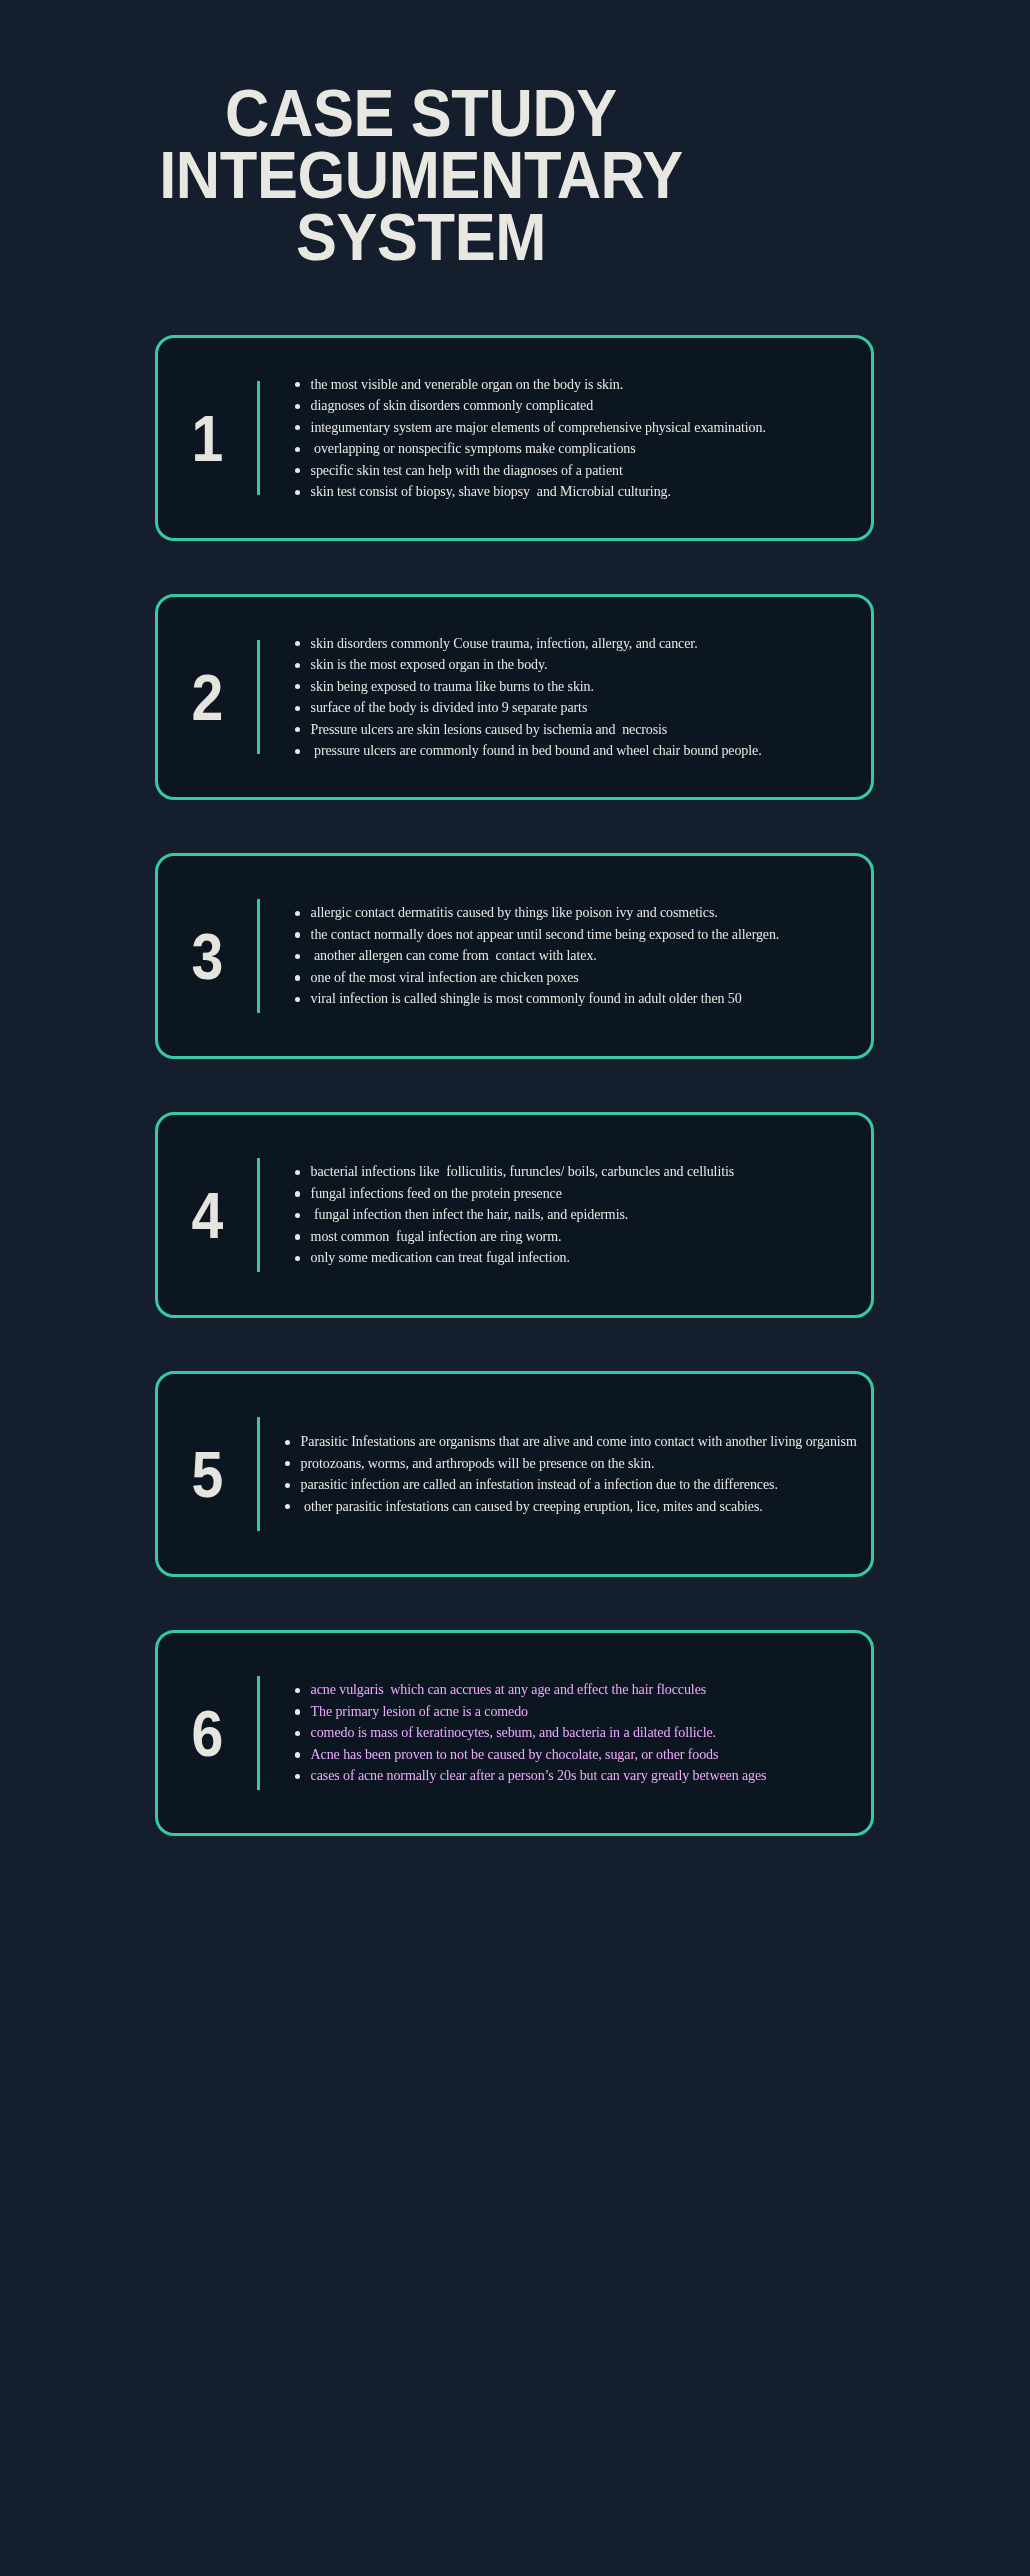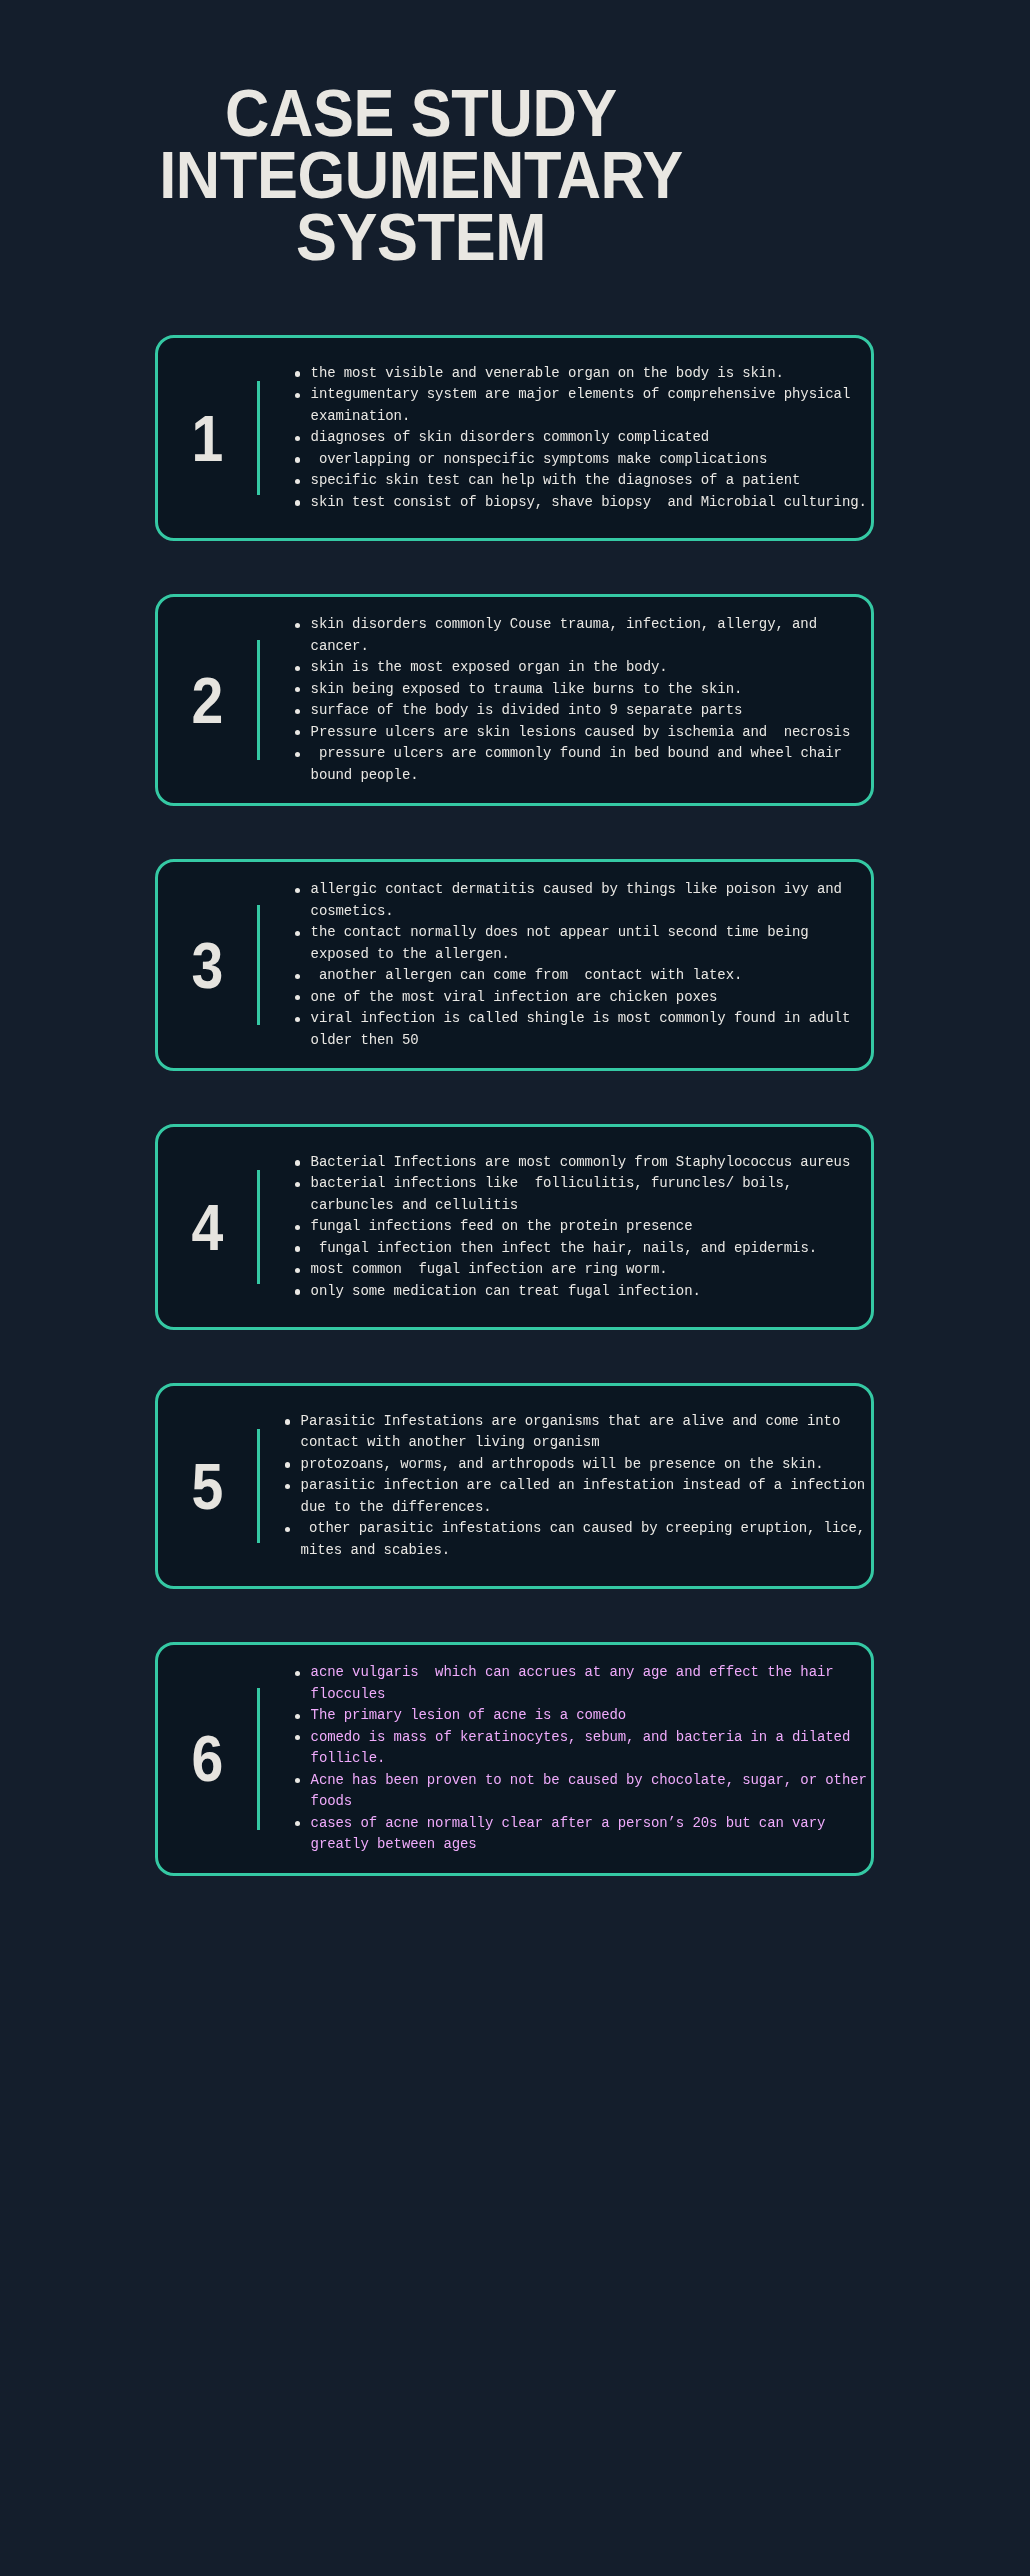--- a/index.html
+++ b/index.html
@@ -84,21 +84,21 @@
     background: #35c9a4;
     margin: 26px 0;
   }
 
   .card-list {
     flex: 1 1 auto;
     margin: 0;
     padding: 0 0 0 34px;
     list-style: none;
     color: #eae8e4;
-    font-family: Liberation Mono, monospace;
+    font-family: Liberation Serif, serif;
     font-size: 14px;
     line-height: 21.5px;
     letter-spacing: -0.1px;
   }
   .card-list li {
     position: relative;
     padding-left: 17px;
     margin: 0;
   }
   .card-list li::before {
@@ -128,22 +128,22 @@
 SYSTEM</h1>
   </div>
 
   <div class="cards">
 
     <section class="card" style="background: rgb(11, 22, 33); border-color: rgb(53, 201, 164);">
       <div class="card-number" style="color: rgb(230, 228, 223);">1</div>
       <div class="card-divider" style="background: rgb(53, 201, 164);"></div>
       <ul class="card-list" style="color: rgb(234, 232, 228);">
         <li><span>the most visible and venerable organ on the body is skin.</span></li>
+        <li><span>diagnoses of skin disorders commonly complicated</span></li>
         <li><span>integumentary system are major elements of comprehensive physical examination.</span></li>
-        <li><span>diagnoses of skin disorders commonly complicated</span></li>
         <li><span> overlapping or nonspecific symptoms make complications</span></li>
         <li><span>specific skin test can help with the diagnoses of a patient</span></li>
         <li><span>skin test consist of biopsy, shave biopsy  and Microbial culturing.</span></li>
       </ul>
     </section>
 
     <section class="card" style="background: rgb(11, 22, 33); border-color: rgb(53, 201, 164);">
       <div class="card-number" style="color: rgb(230, 228, 223);">2</div>
       <div class="card-divider" style="background: rgb(53, 201, 164);"></div>
       <ul class="card-list" style="color: rgb(234, 232, 228);">
@@ -165,21 +165,20 @@
         <li><span> another allergen can come from  contact with latex.</span></li>
         <li><span>one of the most viral infection are chicken poxes</span></li>
         <li><span>viral infection is called shingle is most commonly found in adult older then 50</span></li>
       </ul>
     </section>
 
     <section class="card" style="background: rgb(11, 22, 33); border-color: rgb(53, 201, 164);">
       <div class="card-number" style="color: rgb(230, 228, 223);">4</div>
       <div class="card-divider" style="background: rgb(53, 201, 164);"></div>
       <ul class="card-list" style="color: rgb(234, 232, 228);">
-        <li><span>Bacterial Infections are most commonly from Staphylococcus aureus</span></li>
         <li><span>bacterial infections like  folliculitis, furuncles/ boils, carbuncles and cellulitis</span></li>
         <li><span>fungal infections feed on the protein presence</span></li>
         <li><span> fungal infection then infect the hair, nails, and epidermis.</span></li>
         <li><span>most common  fugal infection are ring worm.</span></li>
         <li><span>only some medication can treat fugal infection.</span></li>
       </ul>
     </section>
 
     <section class="card" style="background: rgb(11, 22, 33); border-color: rgb(53, 201, 164);">
       <div class="card-number" style="color: rgb(230, 228, 223);">5</div>

